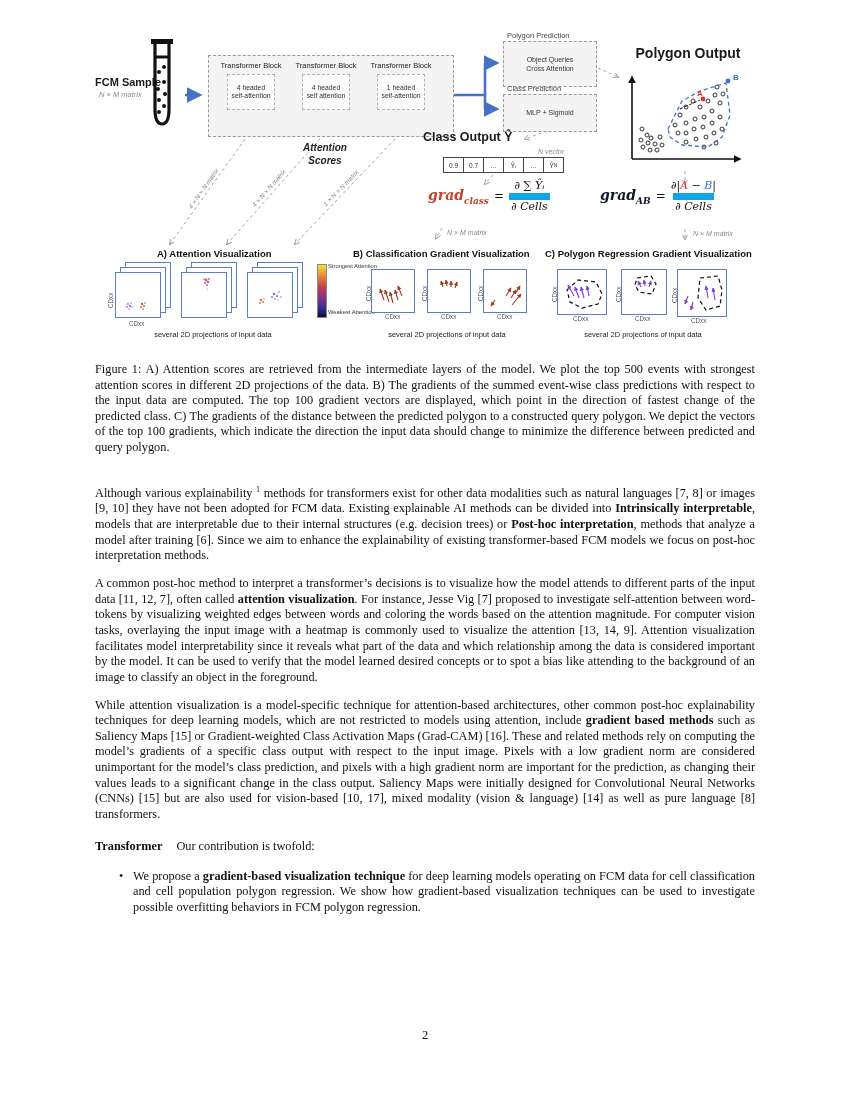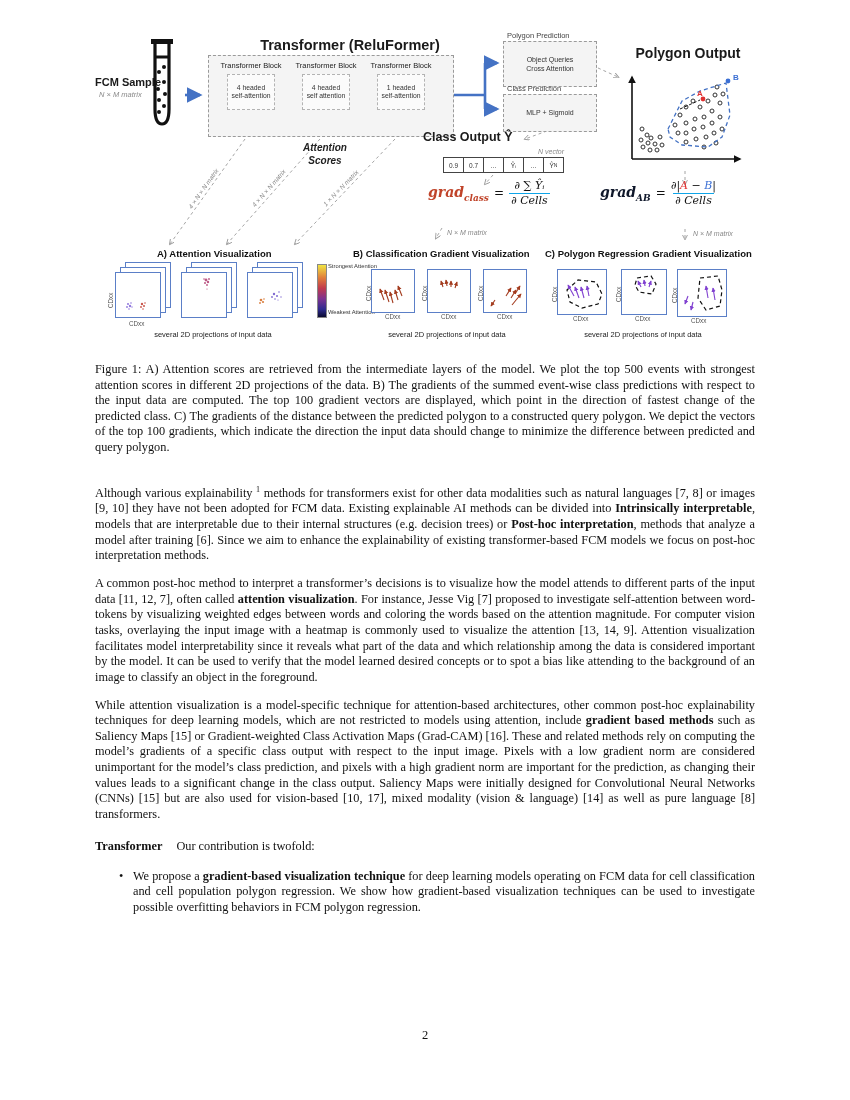--- a/index.html
+++ b/index.html
@@ -17,21 +17,21 @@
   .blk-body{font-size:6.8px;text-align:center;color:#333;line-height:1.25;}
   .head-label{font-size:7.5px;color:#444;}
   .head-body{font-size:7px;color:#333;text-align:center;line-height:1.3;}
   .vec{display:flex;border:1px solid #444;}
   .vec-cell{width:19px;height:14px;border-right:1px solid #444;font-size:6.5px;display:flex;align-items:center;justify-content:center;color:#333;}
   .vec-cell:last-child{border-right:none;}
   .formula{display:flex;align-items:center;gap:5px;font-family:"DejaVu Serif",serif;}
   .grad-lhs{font-weight:bold;font-style:italic;font-size:14px;}
   .grad-lhs sub{font-size:9px;}
   .frac{display:inline-flex;flex-direction:column;align-items:center;font-style:italic;font-size:11px;color:#111;line-height:1.25;}
-  .frac .den{border-top:1px solid #0ea5e9;padding:0 2px;}
+  .frac .den{border-top:7px solid #0ea5e9;padding:0 2px;}
   .panel-title{font-size:9.5px;font-weight:bold;color:#111;white-space:nowrap;}
   .sq{border:1.4px solid #5b7fc7;background:#fff;position:absolute;}
   .axis-y{position:absolute;font-size:6.3px;color:#555;transform:rotate(-90deg);transform-origin:left top;white-space:nowrap;}
   .axis-x{position:absolute;font-size:6.3px;color:#555;white-space:nowrap;}
   .panel-cap{font-size:7.5px;color:#222;text-align:center;}
   .cbar{width:8px;height:52px;background:linear-gradient(#f0e442 0%,#e07b39 25%,#c03a4e 45%,#7d3390 65%,#2e2b8f 85%,#0a0a30 100%);border:0.5px solid #888;}
   .cbar-lab{font-size:5.8px;color:#333;white-space:nowrap;}
   
   .caption{margin-top:13px;font-size:12.3px;line-height:1.27;text-align:justify;}
   .para{margin-top:0;font-size:12.3px;line-height:1.27;text-align:justify;}
@@ -106,21 +106,20 @@
           <circle cx="15" cy="52" r="2"></circle>
         <circle cx="22" cy="57" r="2"></circle>
           <circle cx="16" cy="63" r="2"></circle>
         <circle cx="21" cy="69" r="2"></circle>
           <circle cx="16" cy="75" r="2"></circle>
       </g>
     </svg>
     <div class="abs fig-bold" style="left:0;top:45px;font-size:11px;">FCM Sample</div>
     <div class="abs gray-i" style="left:4px;top:59px;font-size:7.5px;">N × M matrix</div>
 
-    <div class="abs fig-bold" style="left:135px;top:6px;width:240px;text-align:center;font-size:14.5px;">Transformer (ReluFormer)</div>
     <div class="abs dashed-box" style="left:113px;top:24px;width:244px;height:80px;"></div>
 
     <div class="abs" style="left:120px;top:30px;width:72px;">
       <div class="blk-title">Transformer Block</div>
       <div class="blk-box" style="width:46px;height:34px;margin:4px auto 0;display:flex;flex-direction:column;justify-content:center;">
         <div class="blk-body">4 headed</div>
         <div class="blk-body">self-attention</div>
       </div>
     </div>
     <div class="abs" style="left:195px;top:30px;width:72px;">

